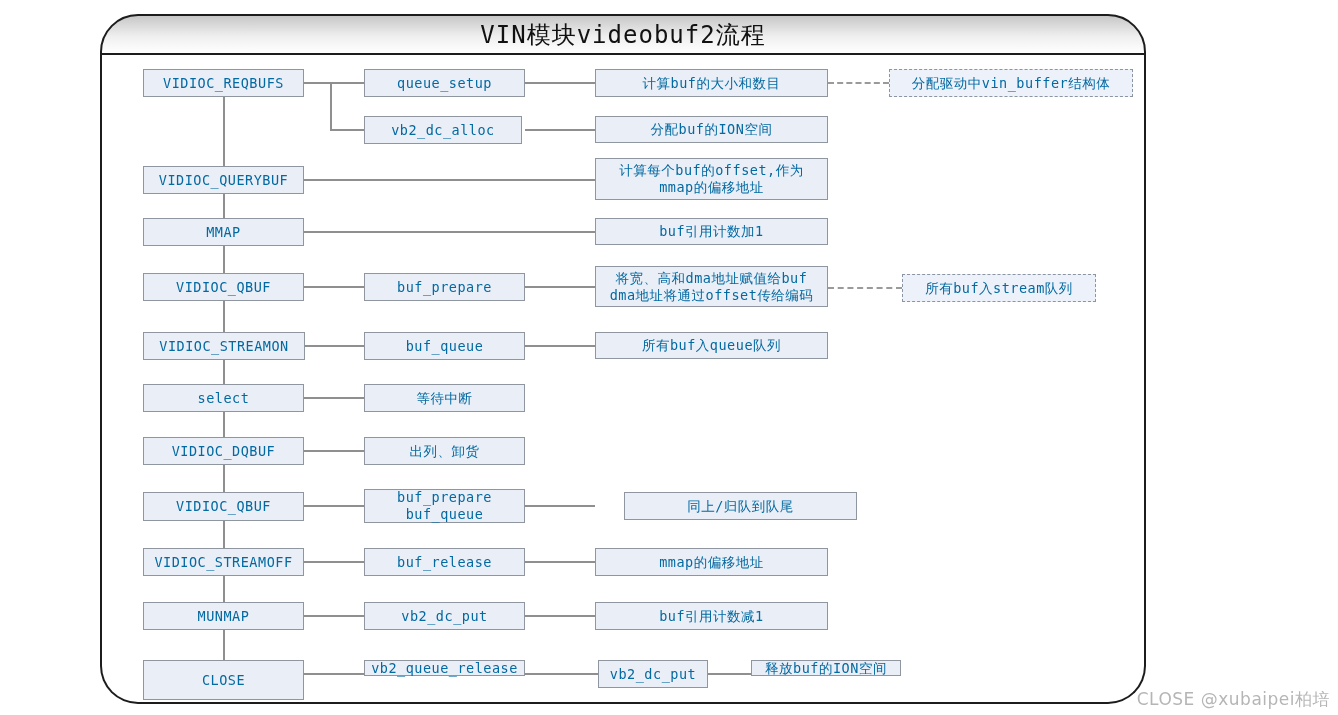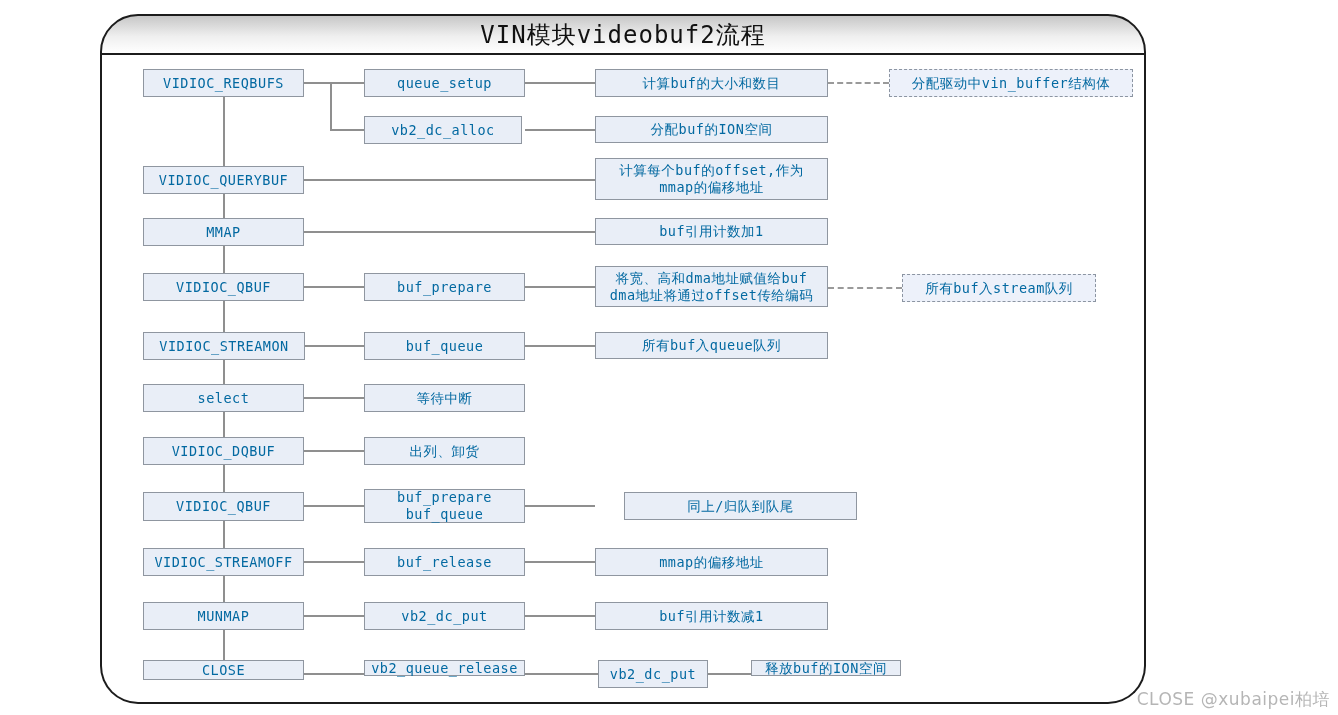--- a/index.html
+++ b/index.html
@@ -127,19 +127,19 @@
   <div class="node" style="left:624px;top:492px;width:233px;height:28px;">同上/归队到队尾</div>
 
   <div class="node" style="left:143px;top:548px;width:161px;height:28px;">VIDIOC_STREAMOFF</div>
   <div class="node" style="left:364px;top:548px;width:161px;height:28px;">buf_release</div>
   <div class="node" style="left:595px;top:548px;width:233px;height:28px;">mmap的偏移地址</div>
 
   <div class="node" style="left:143px;top:602px;width:161px;height:28px;">MUNMAP</div>
   <div class="node" style="left:364px;top:602px;width:161px;height:28px;">vb2_dc_put</div>
   <div class="node" style="left:595px;top:602px;width:233px;height:28px;">buf引用计数减1</div>
 
-  <div class="node" style="left:143px;top:660px;width:161px;height:20px;">CLOSE</div>
+  <div class="node" style="left:143px;top:660px;width:161px;height:40px;">CLOSE</div>
   <div class="node" style="left:364px;top:660px;width:161px;height:16px;">vb2_queue_release</div>
   <div class="node" style="left:598px;top:660px;width:110px;height:28px;">vb2_dc_put</div>
   <div class="node" style="left:751px;top:660px;width:150px;height:16px;">释放buf的ION空间</div>
 
   <div class="watermark">CLOSE @xubaipei柏培</div>
 </div>
 
 </body></html>

